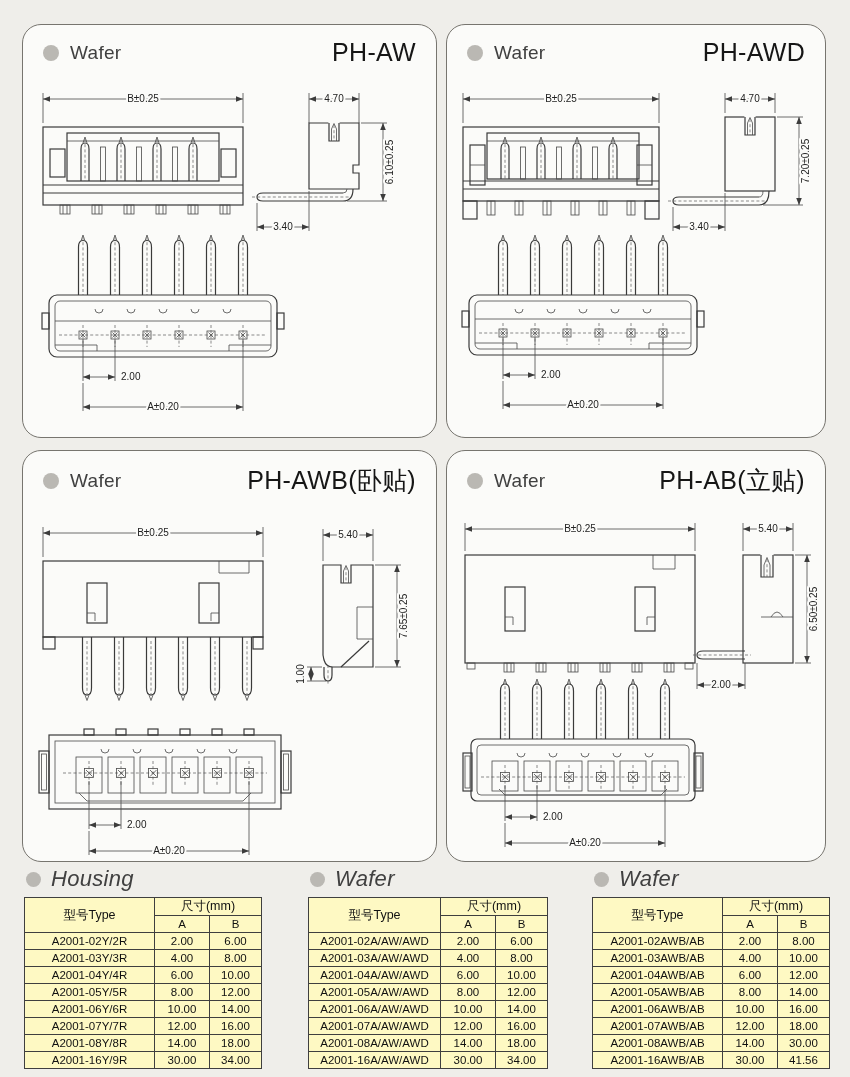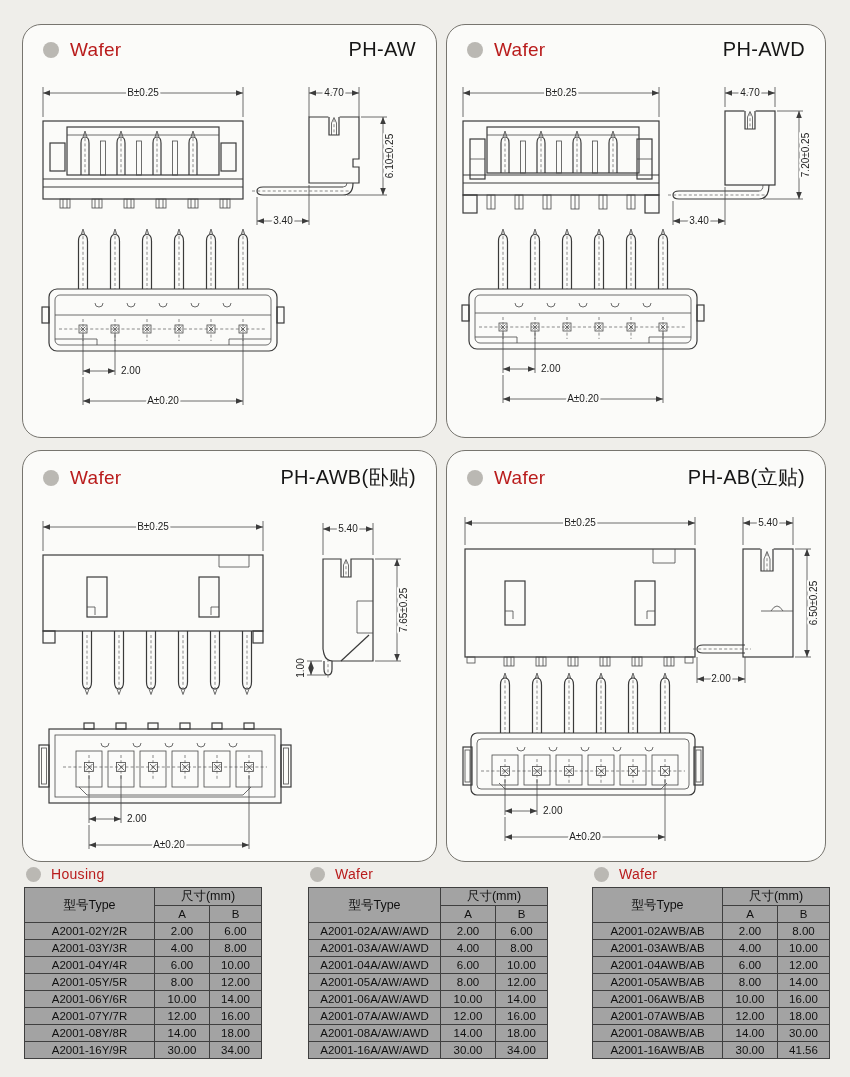--- a/index.html
+++ b/index.html
@@ -10,41 +10,41 @@
     color:#1c1c1c;
   }
   .panel {
     position:absolute; box-sizing:border-box;
     background:#fbfbf9; border:1.6px solid #77756f; border-radius:19px;
     overflow:hidden;
   }
   .phead { display:flex; justify-content:space-between; align-items:center; padding:13px 20px 0 20px; }
   .sec { display:flex; align-items:center; gap:11px; }
   .bullet { width:16px; height:16px; border-radius:50%; background:#bab8b3; flex:0 0 auto; }
-  .seclabel { font-size:19px; color:#b91c1c; letter-spacing:0.3px; }
-  .ptitle { font-size:20px; color:#161616; letter-spacing:0.3px; }
+  .seclabel { font-size:19px; color:#404040; letter-spacing:0.3px; }
+  .ptitle { font-size:25px; color:#161616; letter-spacing:0.3px; }
   .draw { display:block; margin-top:2px; }
 
   
   .ln   { fill:none; stroke:#3a3a3a; stroke-width:1.2; stroke-linejoin:miter; }
   .thin { fill:none; stroke:#4a4a4a; stroke-width:0.8; }
   .dash { fill:none; stroke:#5a5a5a; stroke-width:0.7; stroke-dasharray:3 2.2; }
   .dim  { fill:none; stroke:#4a4a4a; stroke-width:0.8; }
   .cut  { fill:#fbfbf9; stroke:none; }
   .dimtxt {
     font-family:"Liberation Sans", sans-serif; font-size:10px; fill:#222;
     paint-order:stroke; stroke:#fbfbf9; stroke-width:4px; stroke-linejoin:round;
   }
 
   
   .tgroup { position:absolute; top:866px; }
   .sechead { display:flex; align-items:center; gap:10px; margin:0 0 5px 2px; }
   .sechead .bullet { width:15px; height:15px; }
-  .sechead .seclabel { font-size:14px; }
-  table.spec { border-collapse:collapse; background:#a3a3a3; }
+  .sechead .seclabel { font-size:22px;font-style:italic; }
+  table.spec { border-collapse:collapse; background:#fef9c3; }
   .spec td {
     border:1px solid #3f3f3f; text-align:center; vertical-align:middle;
     font-size:11.5px; color:#111; height:16px; padding:0 3px;
   }
   .spec td.hdr { font-size:12.5px; }
 </style>
 </head>
 <body>
 
 <div class="panel" style="left:22px; top:24px; width:415px; height:414px;">

